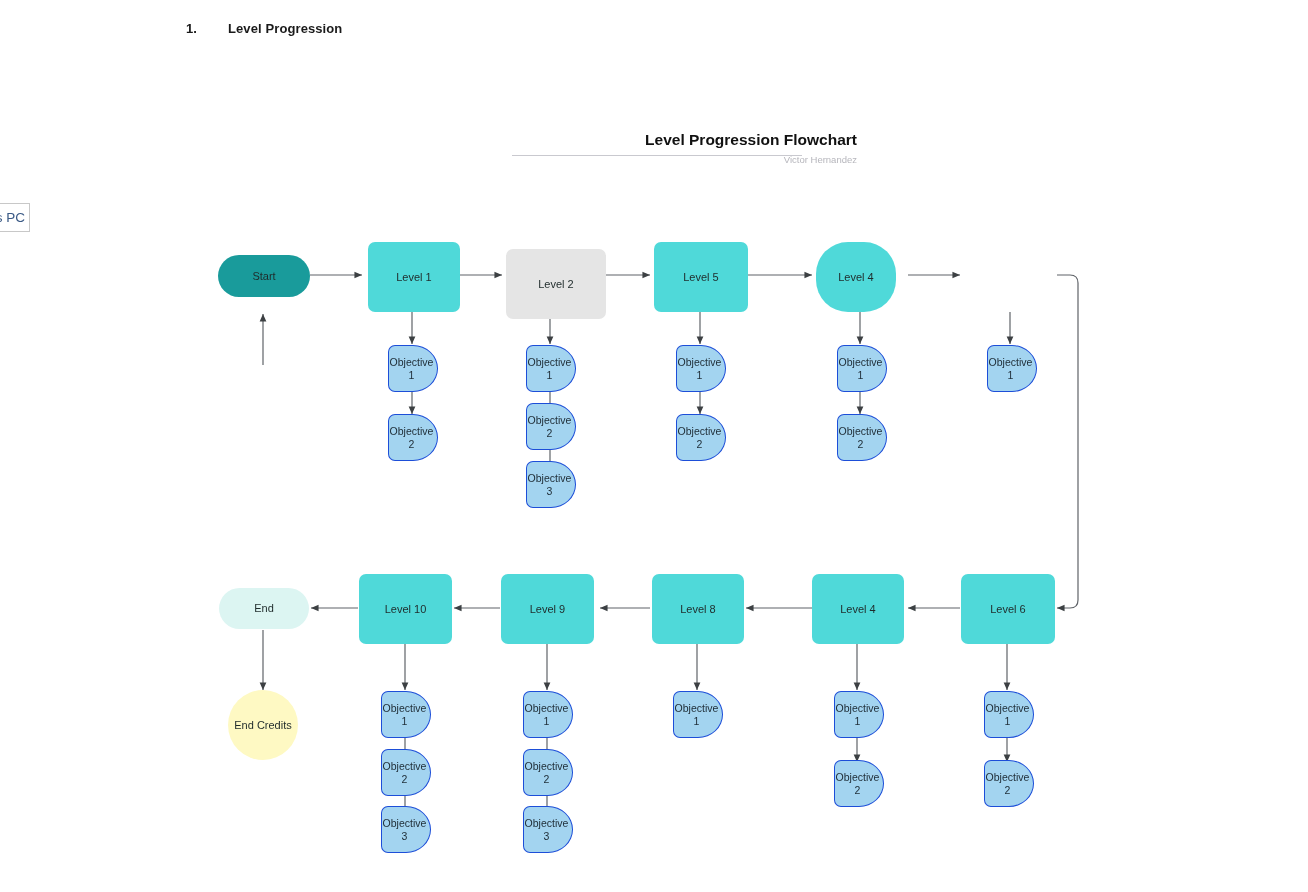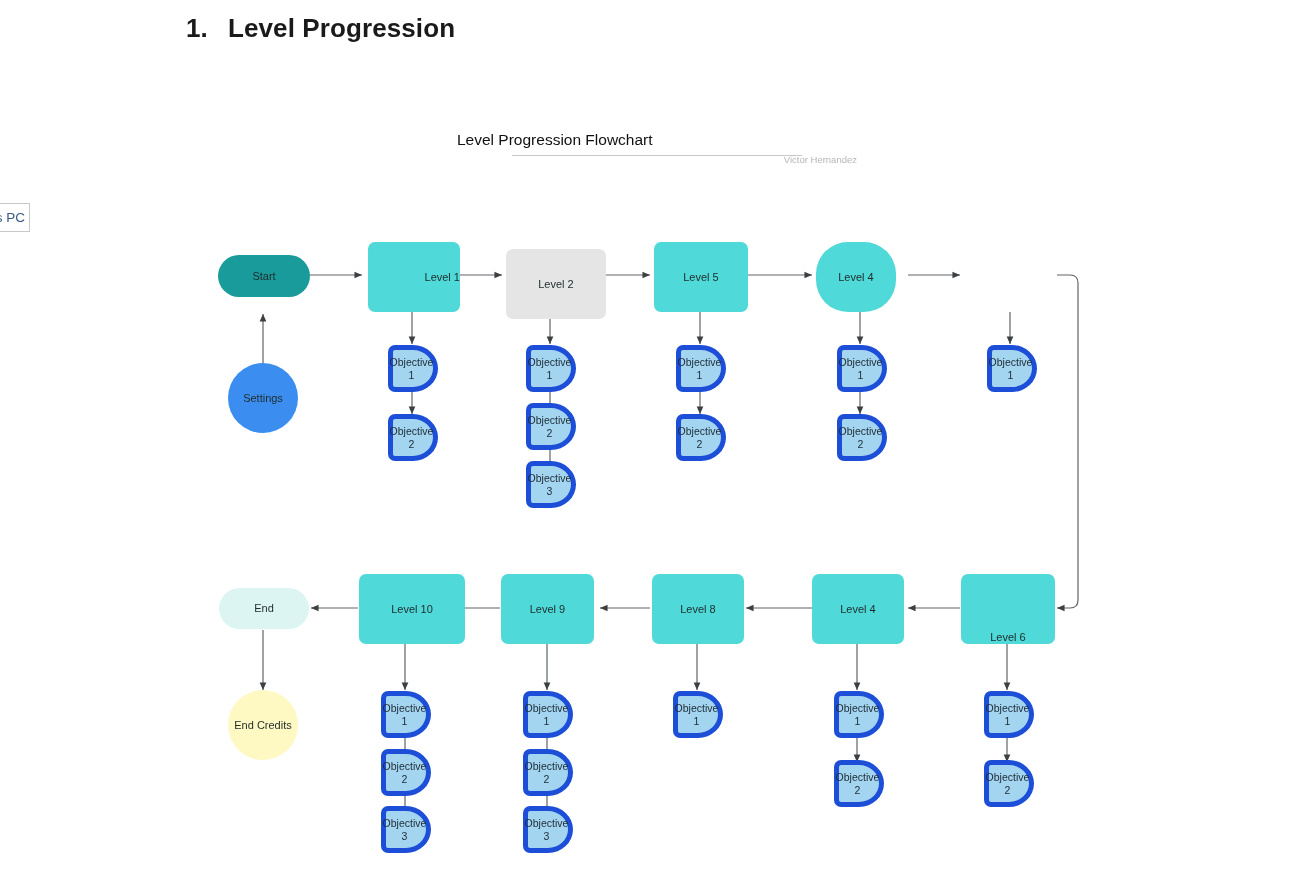--- a/index.html
+++ b/index.html
@@ -14,22 +14,22 @@
     position: relative;
     overflow: hidden;
     font-family: "Liberation Sans", sans-serif;
     color: #1a1a1a;
   }
 
   
   #doc-heading {
     position: absolute;
     left: 186px;
-    top: 13px;
-    font-size: 26px;
+    top: 21px;
+    font-size: 13px;
     font-weight: bold;
     letter-spacing: 0.1px;
     white-space: nowrap;
   }
   #doc-heading .num { display: inline-block; width: 42px; }
 
   
   #desktop-chip {
     position: absolute;
     left: -22px;
@@ -53,23 +53,23 @@
     position: absolute;
     left: 0; top: 0;
     width: 1308px;
     height: 892px;
   }
   #chart-title {
     position: absolute;
     left: 457px;
     top: 131px;
     width: 400px;
-    text-align: left;
+    text-align: right;
     font-size: 15.5px;
-    font-weight: normal;
+    font-weight: bold;
     color: #111111;
   }
   #chart-rule {
     position: absolute;
     left: 512px;
     top: 155px;
     width: 290px;
     height: 1px;
     background: #c9c9cf;
   }
@@ -106,21 +106,21 @@
   .node-stadium {
     border-radius: 999px;
   }
   .node-rect {
     border-radius: 7px;
   }
   .node-circle {
     border-radius: 50%;
   }
   .node-delay {
-    border: 5px solid #1d4ed8;
+    border: 1px solid #1d4ed8;
     border-radius: 7px 50% 50% 7px / 7px 50% 50% 7px;
     font-size: 10.5px;
     color: #21303a;
   }
   .node-delay span {
     display: block;
     width: 56px;
     margin-left: -3px;
     white-space: nowrap;
   }
@@ -192,25 +192,22 @@
 
       <path d="M405,796 V816"></path>
       <path d="M547,796 V816"></path>
     </g>
   </svg>
 
   <div class="node node-stadium" style="left:218px;top:255px;width:92px;height:42px;background:#199b9b;">
     <span>Start</span>
   </div>
 
-  <div class="node node-circle" style="left:228px;top:363px;width:70px;height:70px;background:#3b8ef0;">
-    <span>Settings</span>
-  </div>
-
-  <div class="node node-rect" style="left:368px;top:242px;width:92px;height:70px;background:#4fd9d9;justify-content:flex-end;">
+
+  <div class="node node-rect" style="left:368px;top:242px;width:92px;height:70px;background:#4fd9d9;">
     <span>Level 1</span>
   </div>
   <div class="node node-rect" style="left:506px;top:242px;width:100px;height:70px;background:#e5e5e5;margin-top:7px;">
     <span>Level 2</span>
   </div>
   <div class="node node-rect" style="left:654px;top:242px;width:94px;height:70px;background:#4fd9d9;">
     <span>Level 5</span>
   </div>
   <div class="node node-rect" style="left:816px;top:242px;width:80px;height:70px;background:#4fd9d9;border-radius:32px;">
     <span>Level 4</span>
@@ -251,33 +248,33 @@
     <span>Objective<br>1</span>
   </div>
 
   <div class="node node-stadium" style="left:219px;top:588px;width:90px;height:41px;background:#dcf5f2;">
     <span>End</span>
   </div>
   <div class="node node-circle" style="left:228px;top:690px;width:70px;height:70px;background:#fef9c3;">
     <span>End Credits</span>
   </div>
 
-  <div class="node node-rect" style="left:359px;top:574px;width:106px;height:70px;background:#4fd9d9;">
+  <div class="node node-rect" style="left:359px;top:574px;width:93px;height:70px;background:#4fd9d9;">
     <span>Level 10</span>
   </div>
   <div class="node node-rect" style="left:501px;top:574px;width:93px;height:70px;background:#4fd9d9;">
     <span>Level 9</span>
   </div>
   <div class="node node-rect" style="left:652px;top:574px;width:92px;height:70px;background:#4fd9d9;">
     <span>Level 8</span>
   </div>
   <div class="node node-rect" style="left:812px;top:574px;width:92px;height:70px;background:#4fd9d9;">
     <span>Level 4</span>
   </div>
-  <div class="node node-rect" style="left:961px;top:574px;width:94px;height:70px;background:#4fd9d9;align-items:flex-end;">
+  <div class="node node-rect" style="left:961px;top:574px;width:94px;height:70px;background:#4fd9d9;">
     <span>Level 6</span>
   </div>
 
   <div class="node node-delay" style="left:381px;top:691px;width:50px;height:47px;background:#a3d4f0;">
     <span>Objective<br>1</span>
   </div>
   <div class="node node-delay" style="left:381px;top:749px;width:50px;height:47px;background:#a3d4f0;">
     <span>Objective<br>2</span>
   </div>
   <div class="node node-delay" style="left:381px;top:806px;width:50px;height:47px;background:#a3d4f0;">

